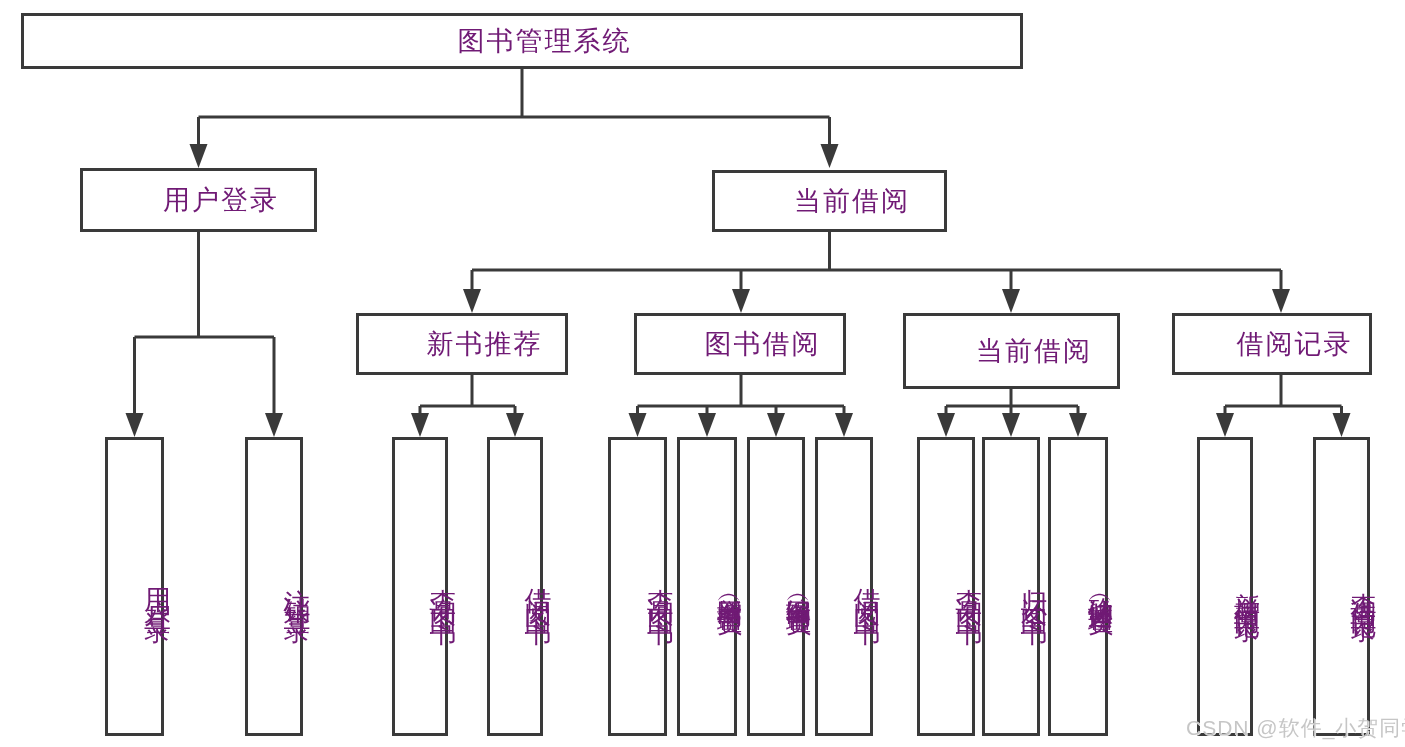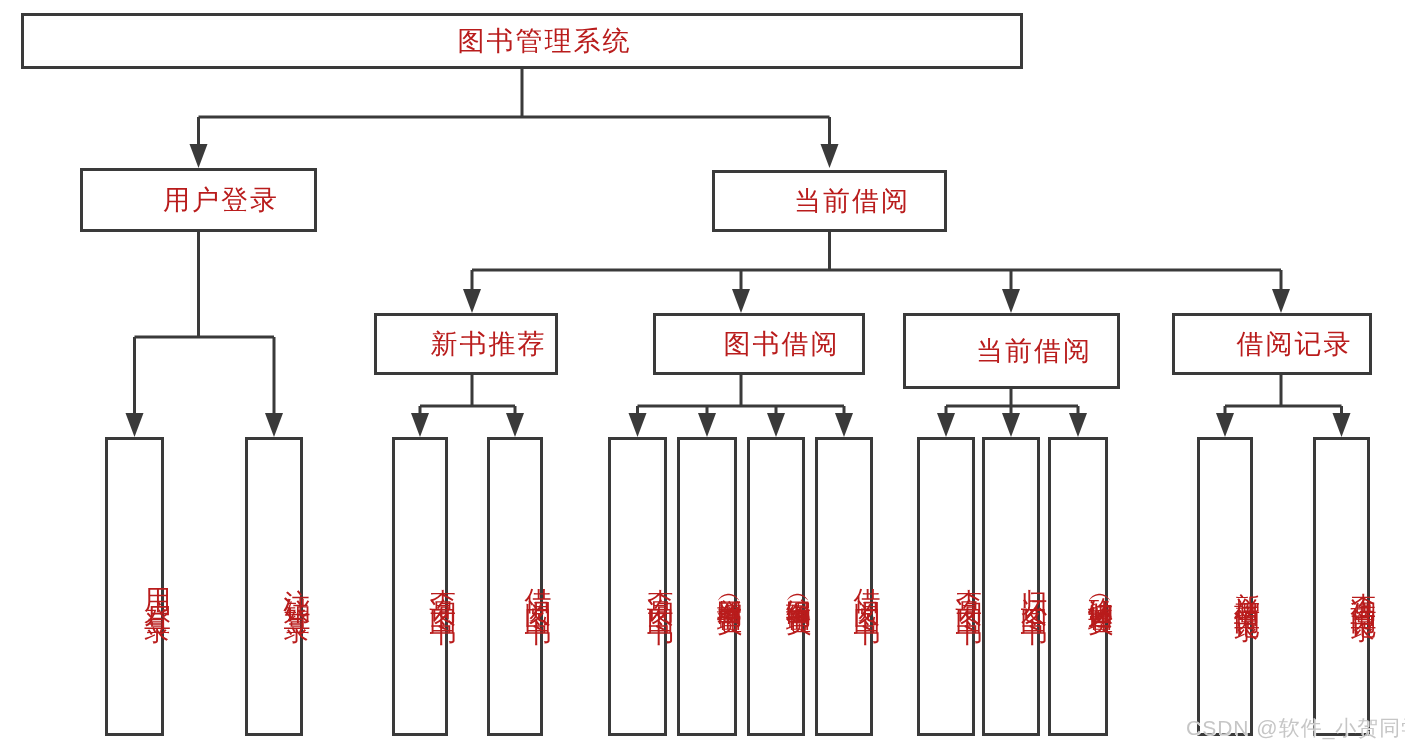--- a/index.html
+++ b/index.html
@@ -18,21 +18,21 @@
     pointer-events: none;
   }
   .box {
     position: absolute;
     box-sizing: border-box;
     border: 3px solid #3a3a3a;
     background: #ffffff;
     display: flex;
     align-items: center;
     justify-content: center;
-    color: #b91c1c;
+    color: #701a75;
     text-align: center;
     z-index: 2;
     padding-left: 45px;
   }
   .h { font-size: 27px; letter-spacing: 2px; }
   .leaf {
     writing-mode: vertical-rl;
     text-orientation: mixed;
     font-size: 27px;
     letter-spacing: 10px;
@@ -98,22 +98,22 @@
       <polygon points="1216,413 1234,413 1225,437"></polygon>
       <polygon points="1332.5,413 1350.5,413 1341.5,437"></polygon>
     </g>
   </svg>
 
   <div class="box h" style="left:21px; top:13px; width:1002px; height:56px;">图书管理系统</div>
 
   <div class="box h" style="left:80px; top:168px; width:237px; height:64px;">用户登录</div>
   <div class="box h" style="left:712px; top:170px; width:235px; height:62px;">当前借阅</div>
 
-  <div class="box h" style="left:374px; top:313px; width:184px; height:62px;">新书推荐</div>
-  <div class="box h" style="left:634px; top:313px; width:212px; height:62px;margin-left:19px;">图书借阅</div>
+  <div class="box h" style="left:356px; top:313px; width:212px; height:62px;">新书推荐</div>
+  <div class="box h" style="left:634px; top:313px; width:212px; height:62px;">图书借阅</div>
   <div class="box h" style="left:903px; top:313px; width:217px; height:76px;">当前借阅</div>
   <div class="box h" style="left:1172px; top:313px; width:200px; height:62px;">借阅记录</div>
 
   <div class="box leaf" style="left:105px; top:437px; width:59px; height:299px;">用户登录</div>
   <div class="box leaf" style="left:245px; top:437px; width:58px; height:299px;">注销登录</div>
 
   <div class="box leaf" style="left:392px; top:437px; width:56px; height:299px;">查询图书</div>
   <div class="box leaf" style="left:487px; top:437px; width:56px; height:299px;">借阅图书</div>
 
   <div class="box leaf" style="left:608px; top:437px; width:59px; height:299px;">查询图书</div>

